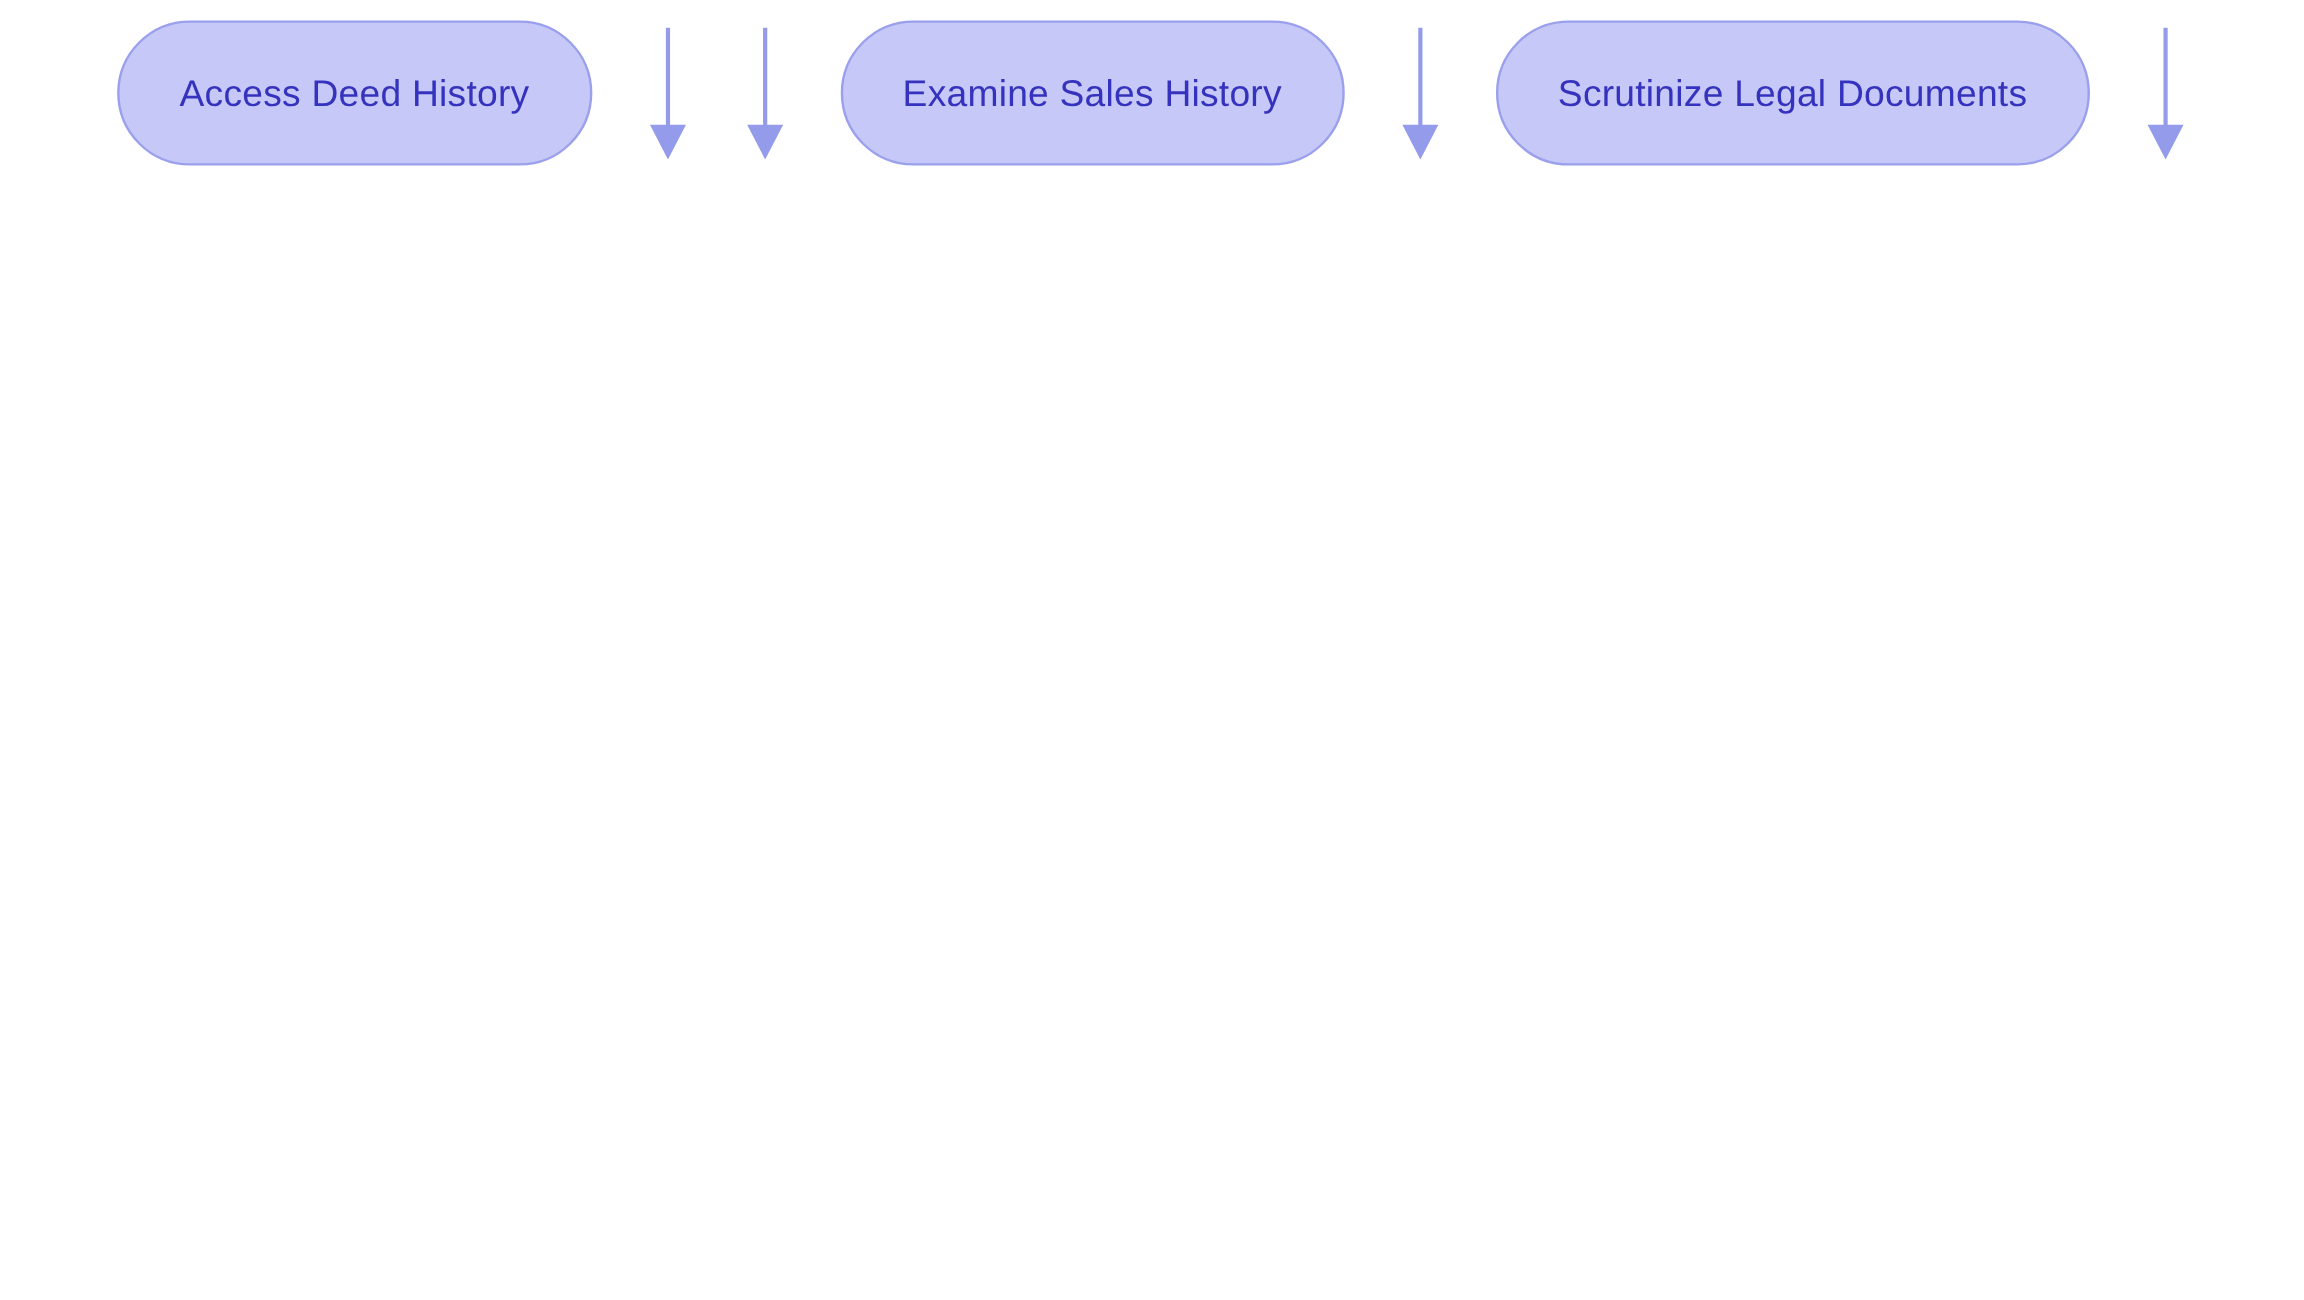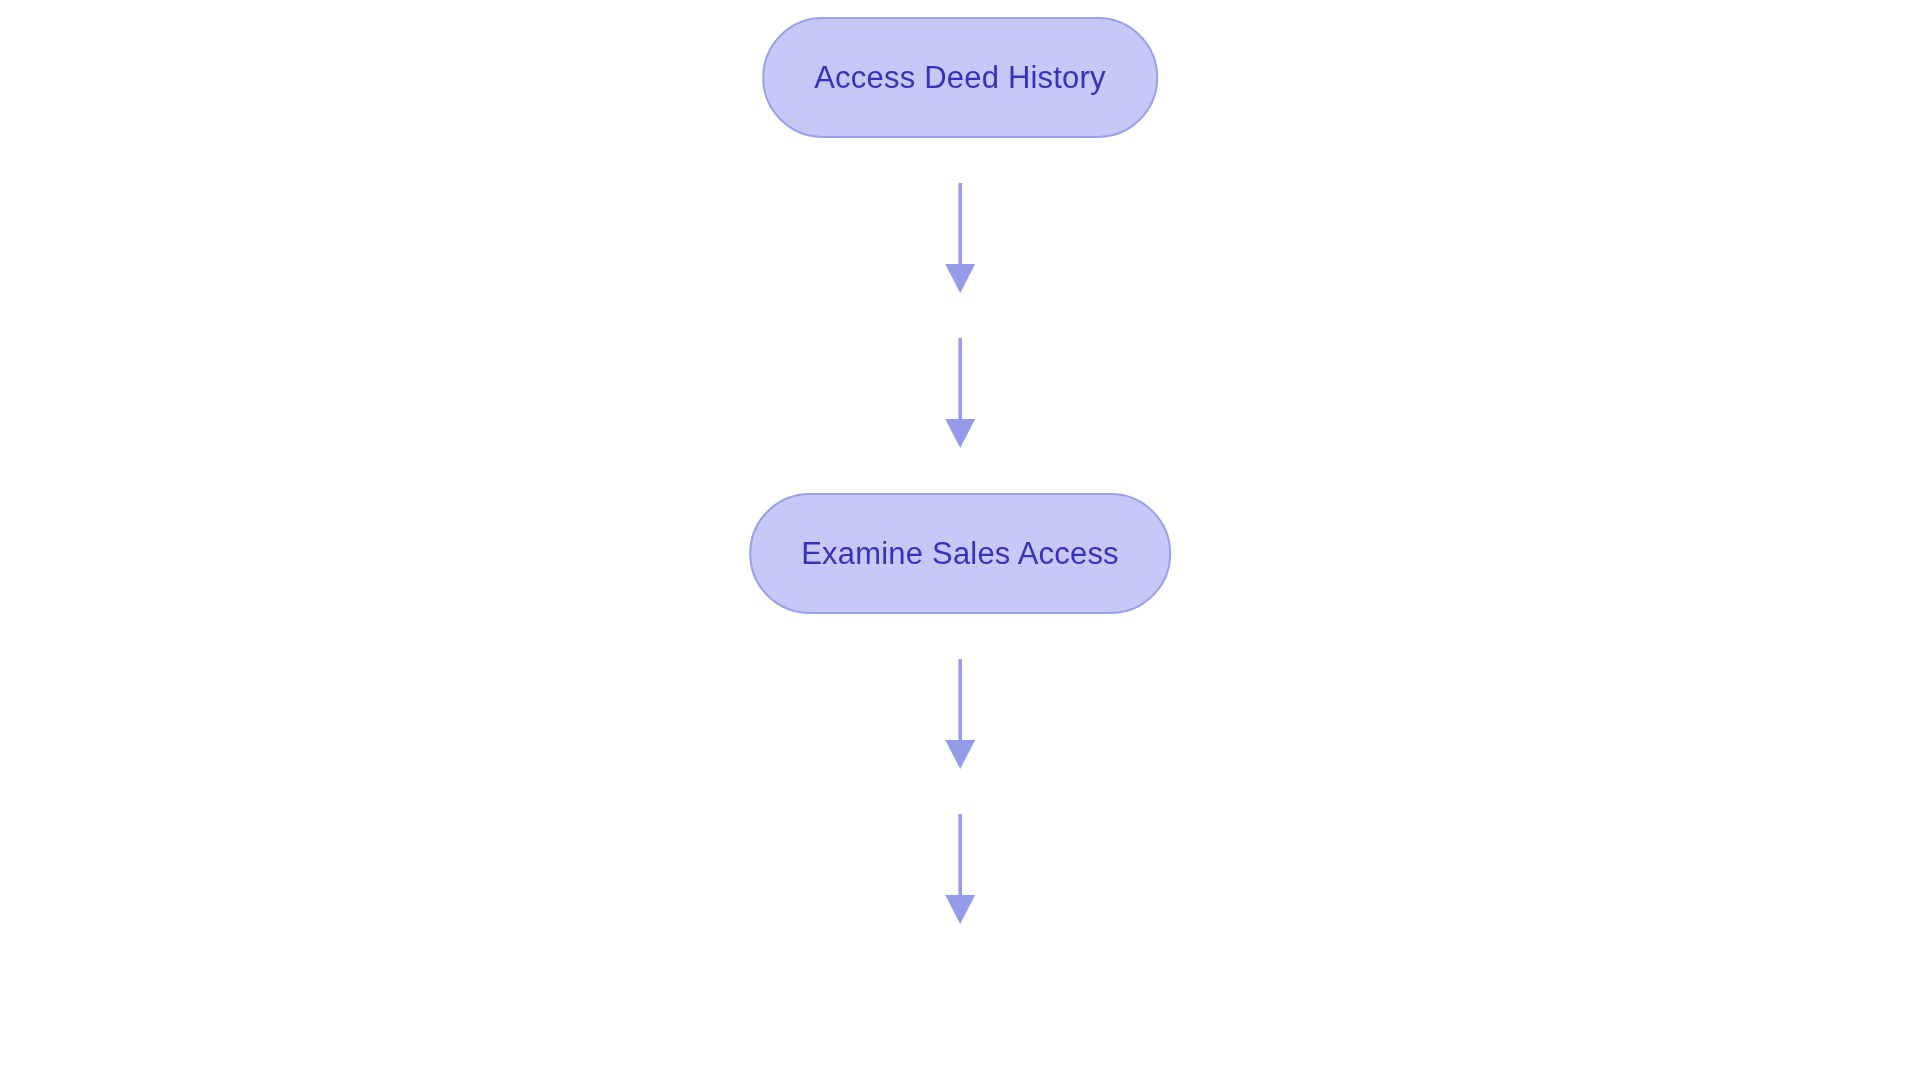--- a/index.html
+++ b/index.html
@@ -22,21 +22,21 @@
     background: var(--bg);
     overflow: hidden;
     font-family: "Liberation Sans", "DejaVu Sans", sans-serif;
   }
   .flow {
     position: absolute;
     left: 50%;
     top: 17px;
     transform: translateX(-50%);
     display: flex;
-    flex-direction: column;
+    flex-direction: row;
     align-items: center;
     gap: 45px;
   }
   .node {
     height: 121px;
     border-radius: 60.5px;
     background: var(--node-fill);
     border: 2px solid var(--node-border);
     display: flex;
     align-items: center;
@@ -74,28 +74,31 @@
       <polygon points="3,81 33,81 18,110"></polygon>
     </svg>
 
 
     <svg class="arrow" viewBox="0 0 36 110" aria-hidden="true">
       <line x1="18" y1="0" x2="18" y2="84"></line>
       <polygon points="3,81 33,81 18,110"></polygon>
     </svg>
 
     <div class="node">
-      <span class="label">Examine Sales Access</span>
+      <span class="label">Examine Sales History</span>
     </div>
 
     <svg class="arrow" viewBox="0 0 36 110" aria-hidden="true">
       <line x1="18" y1="0" x2="18" y2="84"></line>
       <polygon points="3,81 33,81 18,110"></polygon>
     </svg>
 
+    <div class="node">
+      <span class="label">Scrutinize Legal Documents</span>
+    </div>
 
     <svg class="arrow" viewBox="0 0 36 110" aria-hidden="true">
       <line x1="18" y1="0" x2="18" y2="84"></line>
       <polygon points="3,81 33,81 18,110"></polygon>
     </svg>
 
 
   </div>
 </div>
 

